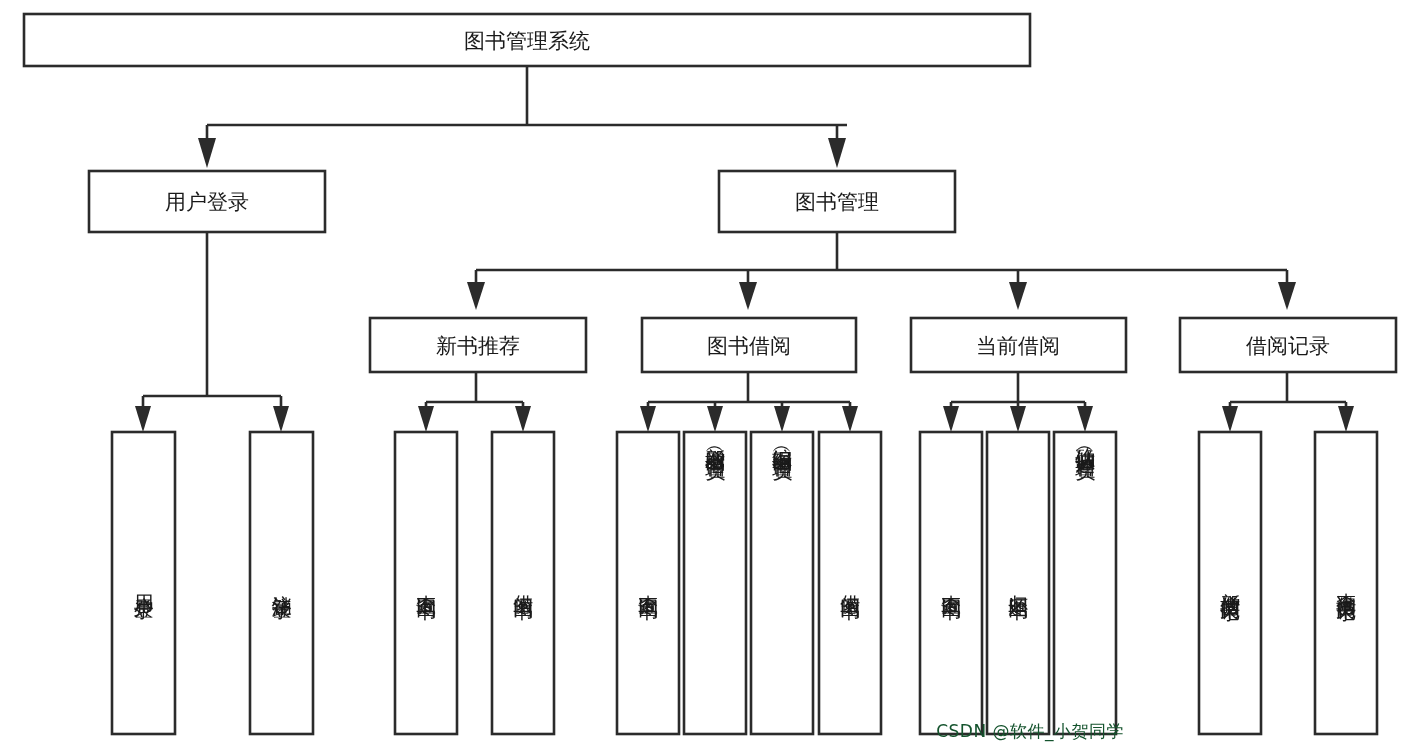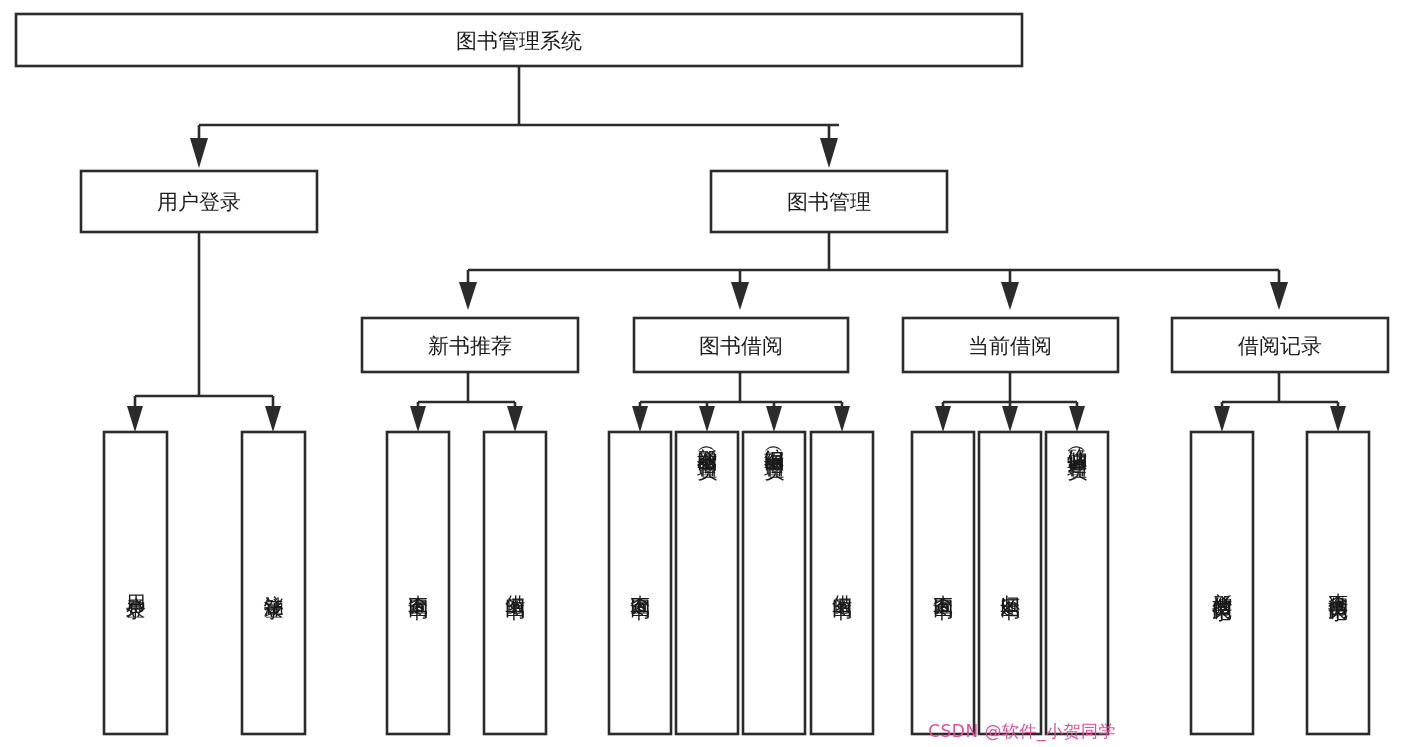--- a/index.html
+++ b/index.html
@@ -1,32 +1,32 @@
 <!DOCTYPE html>
 <html><head>
 <meta charset="utf-8">
 <style>
   html,body{margin:0;padding:0;background:#ffffff;}
   body{
     font-family:"DejaVu Sans","Liberation Sans",sans-serif;
     width:1405px;height:747px;overflow:hidden;position:relative;
   }
-  #diagram-root{position:relative;width:1124px;height:747px;background:#fff;}
+  #diagram-root{position:relative;width:1124px;height:747px;background:#fff;margin-left:8px;}
   svg#tree{position:absolute;left:0;top:0;width:1405px;height:747px;}
   .nodebox{fill:#ffffff;stroke:#2b2b2b;stroke-width:2.6;}
   .conn{stroke:#2b2b2b;stroke-width:2.6;fill:none;stroke-linecap:butt;}
   .arrowhead{fill:#2b2b2b;stroke:none;}
   .lbl-h{
     font-family:"DejaVu Sans","Liberation Sans",sans-serif;
     font-size:21px;fill:#1a1a1a;text-anchor:middle;dominant-baseline:central;
   }
   .wm{
     position:absolute;right:8px;bottom:4px;
     font-family:"DejaVu Sans","Liberation Sans",sans-serif;
-    font-size:17px;color:#ec4899;white-space:nowrap;letter-spacing:.5px;
+    font-size:17px;color:#14532d;white-space:nowrap;letter-spacing:.5px;
     user-select:none;
   }
   .vlabel-wrap{
     position:absolute;display:flex;align-items:center;justify-content:center;
     pointer-events:none;
   }
   .vlabel{
     writing-mode:vertical-rl;text-orientation:upright;
     font-family:"DejaVu Sans","Liberation Sans",sans-serif;
     font-size:20px;color:#1a1a1a;line-height:1.08;letter-spacing:2px;

